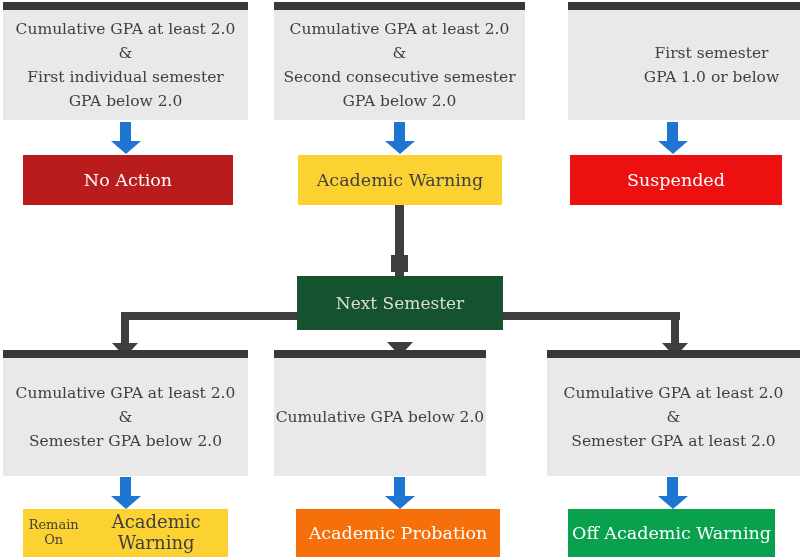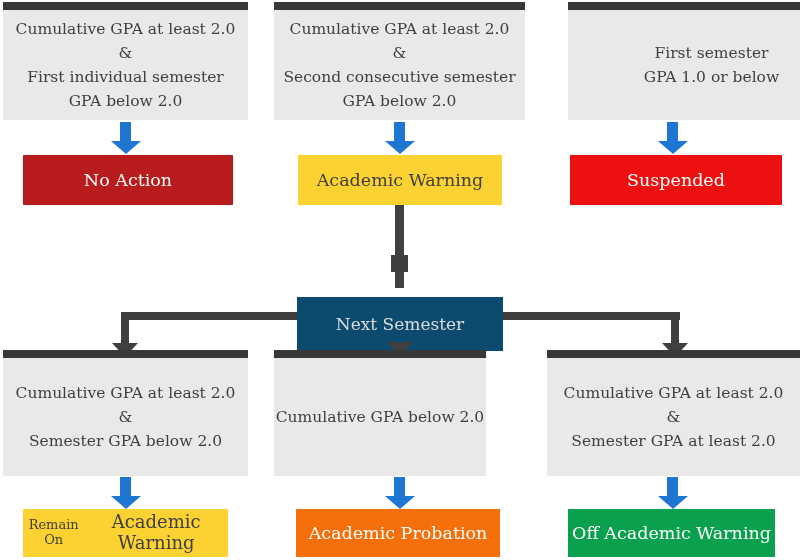--- a/index.html
+++ b/index.html
@@ -72,21 +72,21 @@
 
   <div class="result" style="left: 23px; top: 155px; width: 210px; height: 50px; background-color: #b91c1c; color: rgb(255, 255, 255);">No Action</div>
 
   <div class="result" style="left: 298px; top: 155px; width: 204px; height: 50px; background-color: rgb(252, 210, 51); color: rgb(63, 63, 63);">Academic Warning</div>
 
   <div class="result" style="left: 570px; top: 155px; width: 212px; height: 50px; background-color: rgb(237, 16, 16); color: rgb(255, 255, 255);">Suspended</div>
 
   <div class="dark-piece" style="left: 395px; top: 205px; width: 9px; height: 83px; background-color: rgb(63, 63, 63);"></div>
   <div class="dark-piece" style="left: 391px; top: 255px; width: 17px; height: 17px; background-color: rgb(63, 63, 63);"></div>
 
-  <div class="next-box" style="left: 297px; top: 297px; width: 206px; height: 54px; background-color: #0c4a6e; color: rgb(220, 220, 220);">Next Semester</div>
+  <div class="next-box" style="left: 297px; top: 276px; width: 206px; height: 54px; background-color: #14532d; color: rgb(220, 220, 220);">Next Semester</div>
 
   <div class="dark-piece" style="left: 121px; top: 312px; width: 176px; height: 8px; background-color: rgb(63, 63, 63);"></div>
   <div class="dark-piece" style="left: 503px; top: 312px; width: 177px; height: 8px; background-color: rgb(63, 63, 63);"></div>
   <div class="dark-piece" style="left: 121px; top: 312px; width: 8px; height: 32px; background-color: rgb(63, 63, 63);"></div>
   <div class="dark-piece" style="left: 671px; top: 312px; width: 8px; height: 32px; background-color: rgb(63, 63, 63);"></div>
 
   <div class="dark-head" style="left: 112px; top: 343px; border-top-color: rgb(63, 63, 63);"></div>
   <div class="dark-head" style="left: 387px; top: 342px; border-top-color: rgb(63, 63, 63);"></div>
   <div class="dark-head" style="left: 662px; top: 343px; border-top-color: rgb(63, 63, 63);"></div>
 

